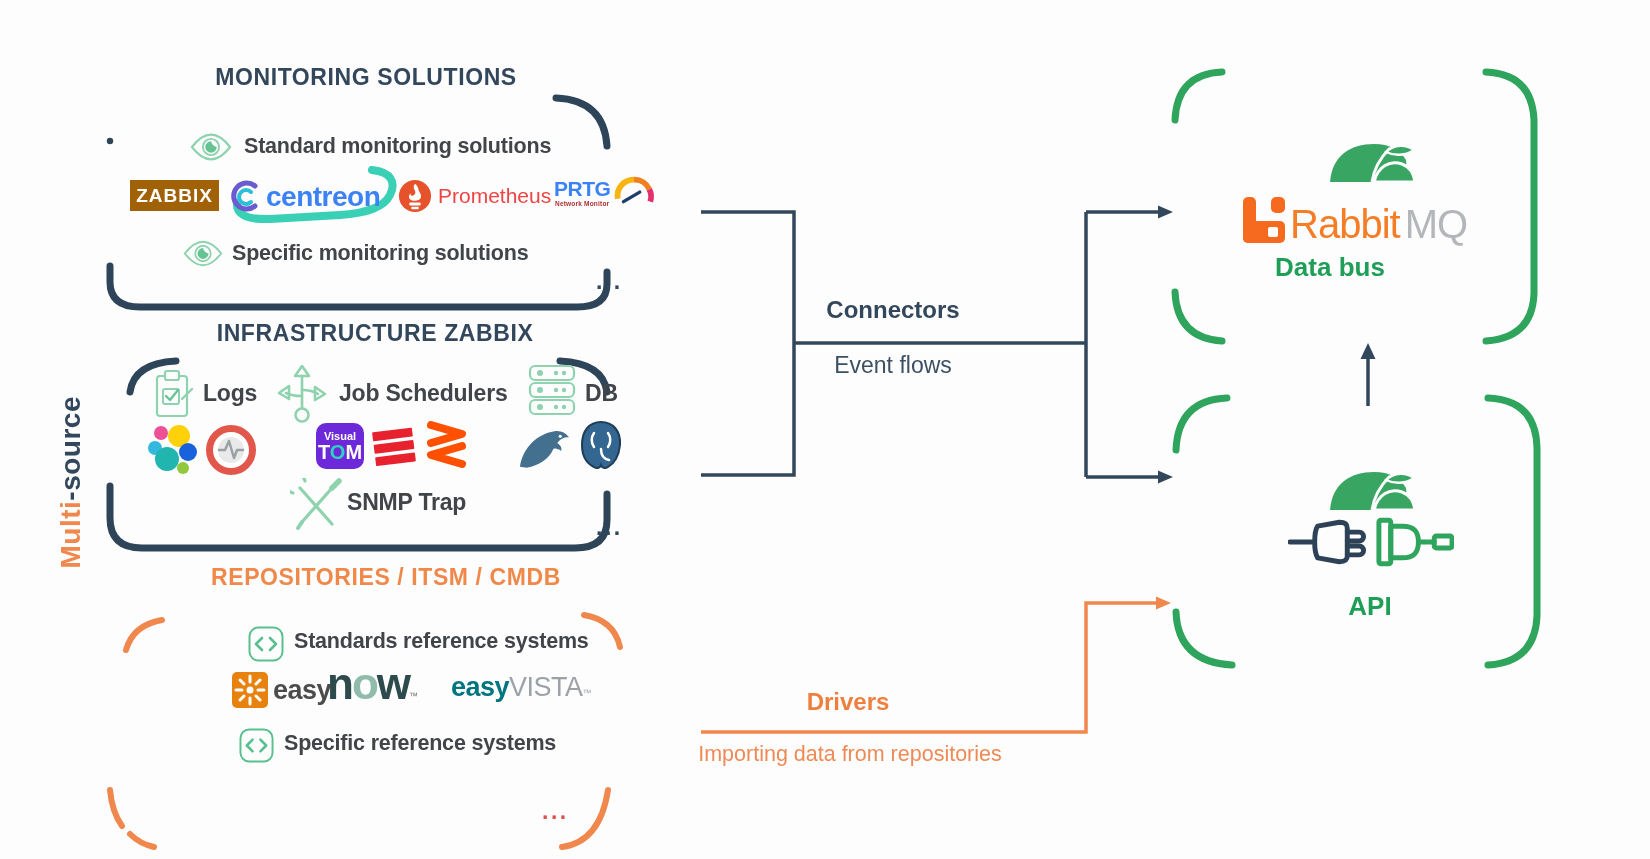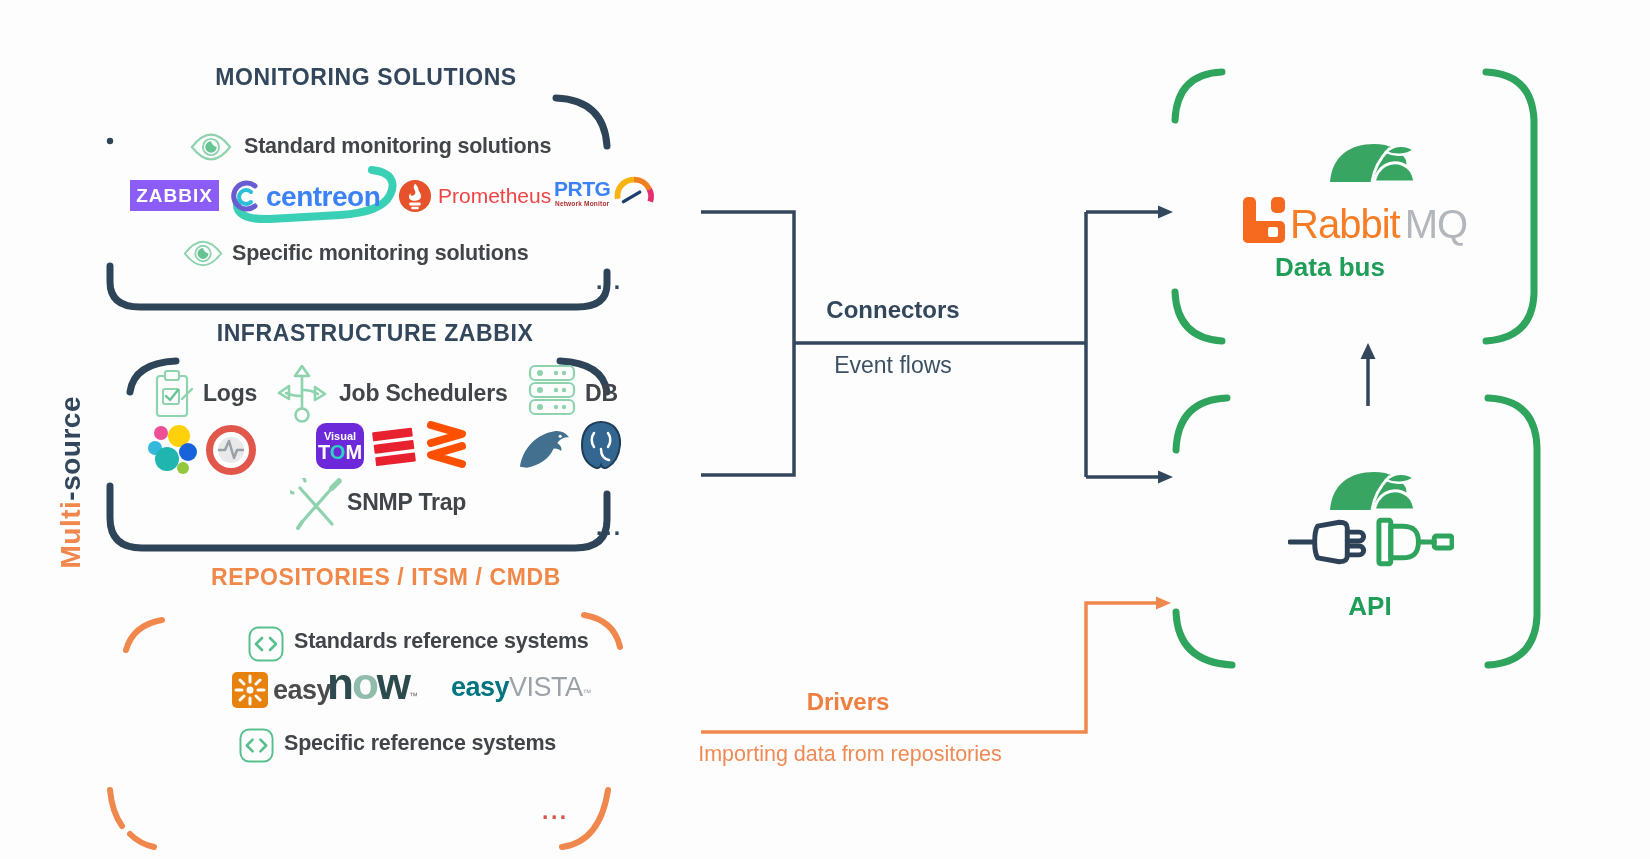--- a/index.html
+++ b/index.html
@@ -11,21 +11,21 @@
   .ctr{transform:translateX(-50%);white-space:nowrap;}
   
   .navy{color:#33475c;} .txt{color:#414549;}
   
   .sec-title{font-size:23px;font-weight:700;letter-spacing:.6px;white-space:nowrap;}
   .item-lbl{font-size:21.5px;font-weight:700;letter-spacing:-.2px;white-space:nowrap;}
   .dots{font-size:23px;font-weight:800;letter-spacing:2.5px;}
   
   #wires{position:absolute;left:0;top:0;pointer-events:none;}
   
-  .zabbix{width:89px;height:31px;background:#8b5cf6;display:flex;align-items:center;justify-content:center;
+  .zabbix{width:89px;height:31px;background:#a16207;display:flex;align-items:center;justify-content:center;
           color:#fff;font-weight:700;font-size:19px;letter-spacing:1px;}
   .centreon-txt{font-size:28px;font-weight:800;color:#3b82f6;letter-spacing:-.5px;}
   .prom{display:flex;align-items:center;gap:6px;}
   .prom-txt{font-size:21px;font-weight:500;color:#ef4444;}
   .prtg-name{font-size:21px;font-weight:800;color:#3b82f6;letter-spacing:-.5px;line-height:1;}
   .prtg-sub{font-size:6.5px;font-weight:700;color:#b03030;letter-spacing:.2px;}
   .vtom{width:48px;height:46px;background:#6d28d9;border-radius:10px;color:#fff;
         display:flex;flex-direction:column;align-items:center;justify-content:center;line-height:1;}
   .vtom .l1{font-size:11px;font-weight:700;}
   .vtom .l2{font-size:20px;font-weight:800;}

